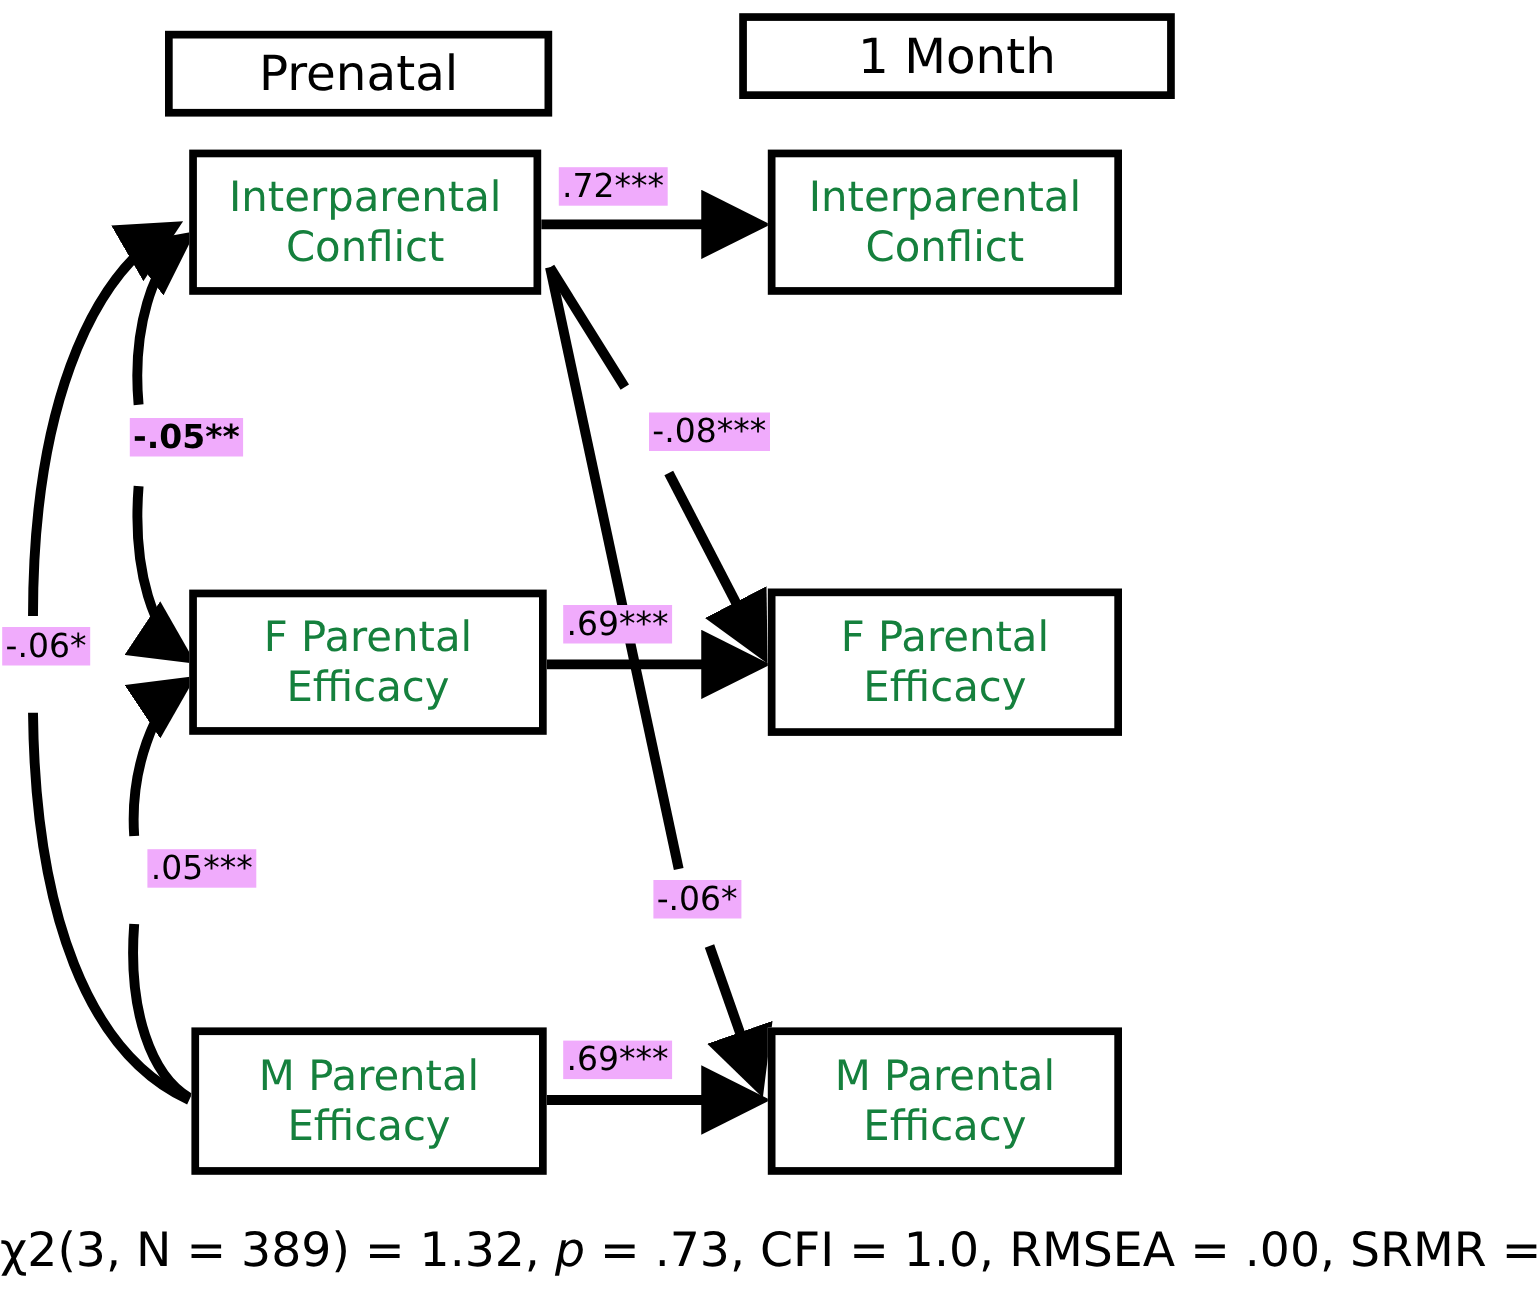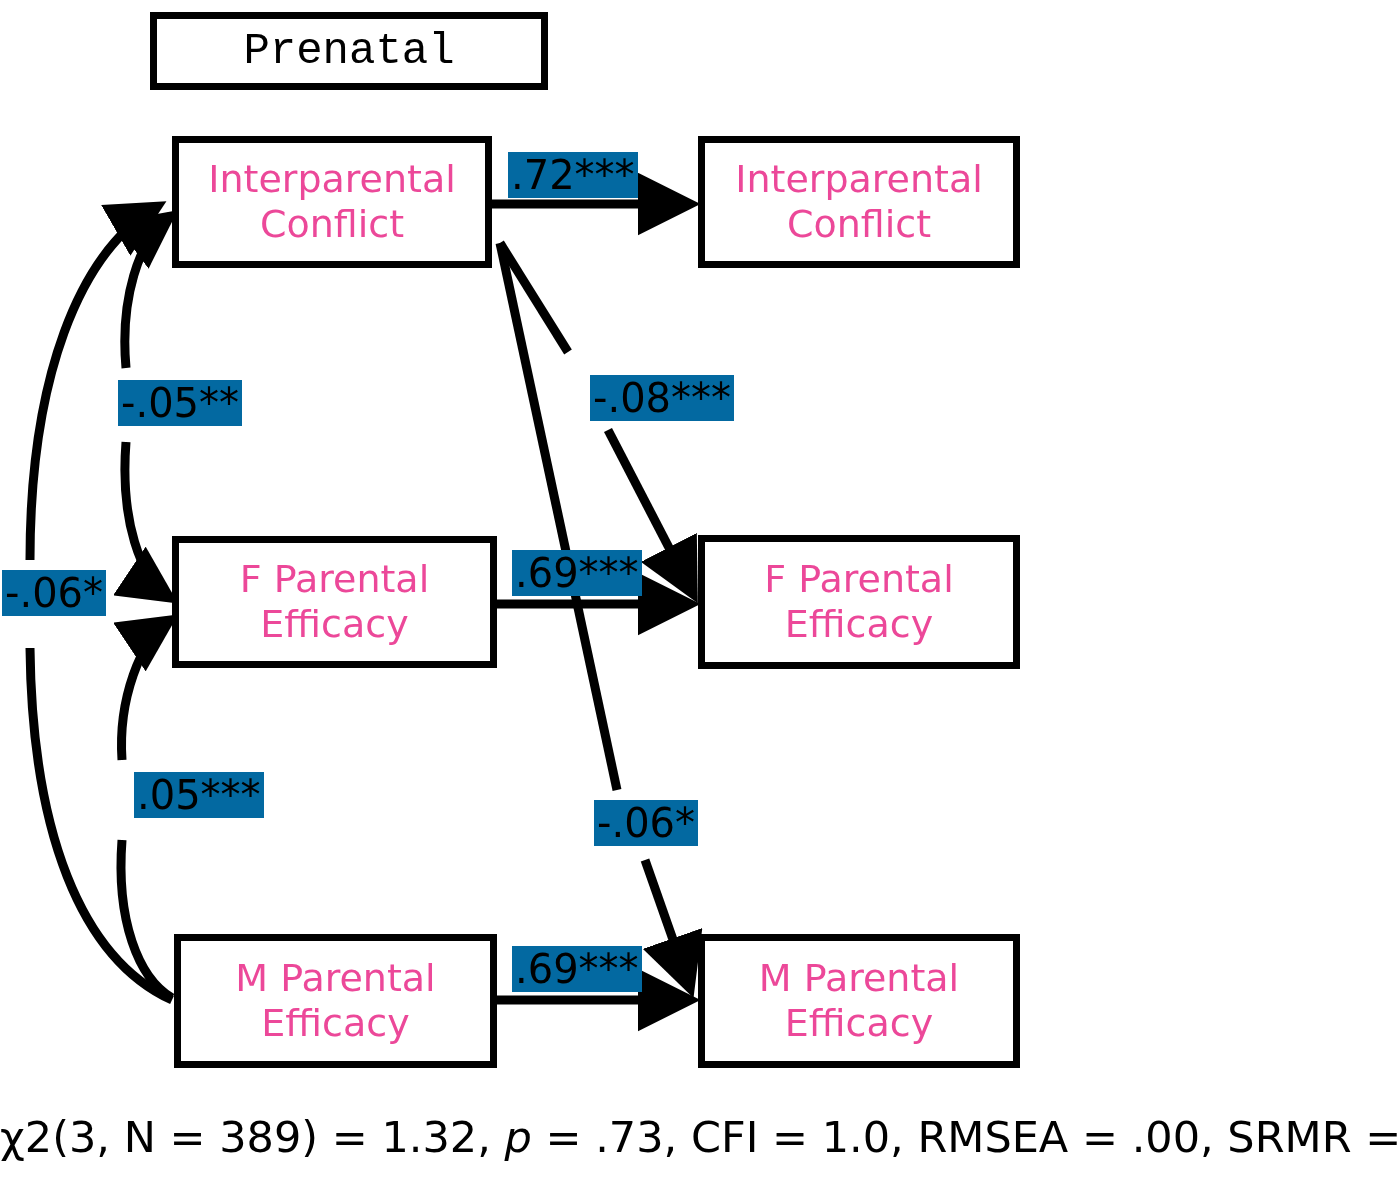--- a/index.html
+++ b/index.html
@@ -28,42 +28,42 @@
     position: absolute;
     box-sizing: border-box;
     border: 7px solid #000000;
     background: #ffffff;
     display: flex;
     align-items: center;
     justify-content: center;
     text-align: center;
     line-height: 1.18;
     font-size: 38px;
-    color: #ec4899;
+    color: #15803d;
     z-index: 3;
   }
   .header-box {
     position: absolute;
     box-sizing: border-box;
     border: 7px solid #000000;
     background: #ffffff;
     display: flex;
     align-items: center;
     justify-content: center;
     text-align: center;
     font-size: 44px;
     color: #000000;
     z-index: 3;
   }
   .edge-label {
     position: absolute;
-    font-size: 40px;
+    font-size: 30px;
     color: #000000;
     white-space: nowrap;
-    background: #0369a1;
+    background: #f0abfc;
     z-index: 4;
     padding: 0 3px;
   }
   .fit-line {
     position: absolute;
     left: 0;
     top: 1112px;
     width: 1400px;
     text-align: center;
     font-size: 43px;
@@ -106,22 +106,25 @@
     <path d="M 126 368 C 120 300 138 240 170 216" fill="none" stroke="#000000" stroke-width="9" marker-end="url(#arrowsm)"></path>
     <path d="M 126 442 C 120 520 140 578 170 598" fill="none" stroke="#000000" stroke-width="9" marker-end="url(#arrowsm)"></path>
 
     <path d="M 122 760 C 118 700 140 640 170 620" fill="none" stroke="#000000" stroke-width="9" marker-end="url(#arrowsm)"></path>
     <path d="M 122 840 C 116 920 138 978 172 998" fill="none" stroke="#000000" stroke-width="9"></path>
 
     <path d="M 30 560 C 30 380 78 252 158 206" fill="none" stroke="#000000" stroke-width="9" marker-end="url(#arrowsm)"></path>
     <path d="M 30 648 C 32 830 80 958 172 1000" fill="none" stroke="#000000" stroke-width="9"></path>
   </svg>
 
-  <div class="header-box" style="left:150px; top:12px; width:398px; height:78px;font-family:Liberation Mono, monospace;">
+  <div class="header-box" style="left:150px; top:28px; width:352px; height:78px;">
     <span>Prenatal</span>
+  </div>
+  <div class="header-box" style="left:672px; top:12px; width:396px; height:78px;">
+    <span>1 Month</span>
   </div>
 
   <div class="node-box" style="left:172px; top:136px; width:320px; height:132px;">
     <div>
       <div>Interparental</div>
       <div>Conflict</div>
     </div>
   </div>
 
   <div class="node-box" style="left:172px; top:536px; width:325px; height:132px;">
@@ -162,21 +165,21 @@
   <div class="edge-label" style="left:508px; top:152px;">.72***</div>
 
   <div class="edge-label" style="left:512px; top:550px;">.69***</div>
 
   <div class="edge-label" style="left:512px; top:946px;">.69***</div>
 
   <div class="edge-label" style="left:566px; top:375px;margin-left:24px;">-.08***</div>
 
   <div class="edge-label" style="left:594px; top:800px;">-.06*</div>
 
-  <div class="edge-label" style="left:118px; top:380px;">-.05**</div>
+  <div class="edge-label" style="left:118px; top:380px;font-weight:bold;">-.05**</div>
 
   <div class="edge-label" style="left:134px; top:772px;">.05***</div>
 
   <div class="edge-label" style="left:2px; top:570px;">-.06*</div>
 
   <div class="fit-line">
     <span>χ2(3, N = 389) = 1.32, </span><span class="ital">p</span><span> = .73, CFI = 1.0, RMSEA = .00, SRMR = .01</span>
   </div>
 
 </div>

